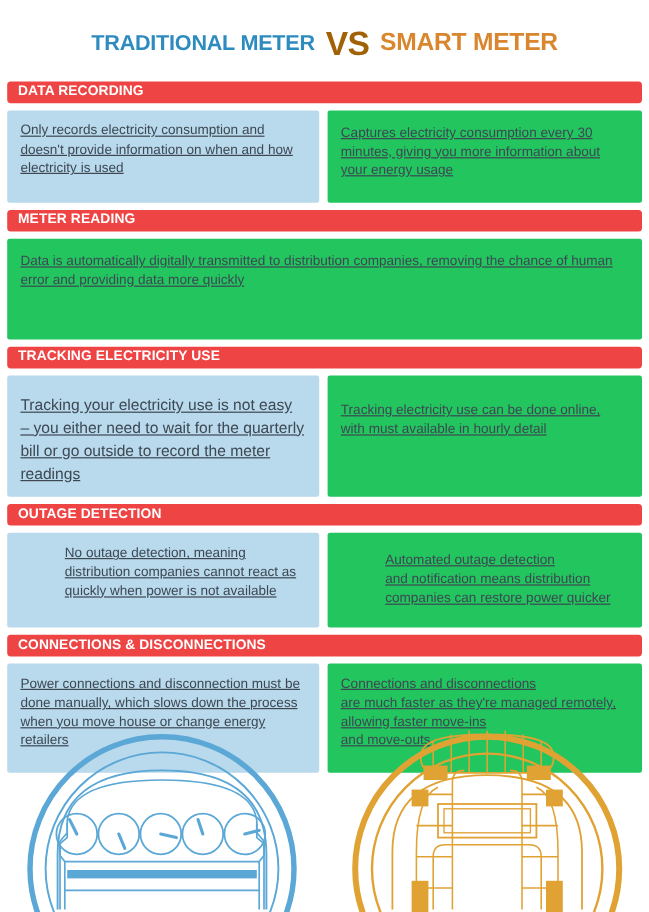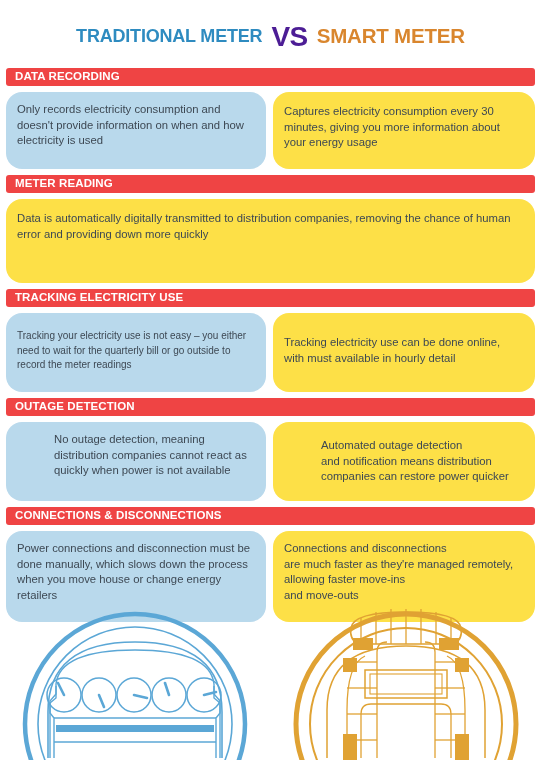--- a/index.html
+++ b/index.html
@@ -32,21 +32,21 @@
     padding-top: 4px;
     box-sizing: border-box;
   }
   .title-left {
     color: #2e8bc0;
     font-size: 18px;
     font-weight: bold;
     letter-spacing: -0.2px;
   }
   .title-vs {
-    color: #4c1d95;
+    color: #a16207;
     font-size: 28px;
     font-weight: bold;
     letter-spacing: -0.5px;
     line-height: 1;
     position: relative;
     top: 1px;
   }
   .title-right {
     color: #d9862e;
     font-size: 20.5px;
@@ -78,50 +78,51 @@
     line-height: 1;
   }
 
   .row {
     display: flex;
     gap: 7px;
     margin-top: 6px;
   }
   .cell {
     box-sizing: border-box;
-    border-radius: 16px;
+    border-radius: 2px;
     padding: 10px 12px 10px 11px;
     color: #3d4853;
     font-size: 11.3px;
     line-height: 1.38;
+    text-decoration: underline;
   }
   .cell.traditional {
     background: #b9d9ec;
     width: 260px;
     flex: 0 0 260px;
   }
   .cell.smart {
-    background: #fde047;
+    background: #22c55e;
     flex: 1 1 auto;
   }
   .cell p {
     margin: 0;
     white-space: pre-line;
   }
 
   
   .section[data-row="0"] .cell { min-height: 77px; }
   .section[data-row="1"] .cell { min-height: 84px; }
   .section[data-row="2"] .cell { min-height: 79px; }
   .section[data-row="3"] .cell { min-height: 79px; padding-left: 48px; }
   .section[data-row="4"] .cell { min-height: 91px; }
 
   
   .section[data-row="2"] .cell.traditional {
-    font-size: 10px;
+    font-size: 13px;
     line-height: 1.45;
     padding-top: 16px;
   }
   .section[data-row="2"] .cell.smart {
     padding-top: 22px;
   }
   .section[data-row="3"] .cell.smart { padding-top: 16px; }
   .section[data-row="0"] .cell.smart { padding-top: 12px; }
   .section[data-row="1"] .cell.smart { padding-top: 12px; }
   .section[data-row="4"] .cell.smart { }
@@ -170,21 +171,21 @@
         </div>
       </div>
     </div>
 
     <div class="section" data-row="1">
       <div class="section-header">
         <span class="section-header-label">METER READING</span>
       </div>
       <div class="row">
         <div class="cell smart">
-          <p>Data is automatically digitally transmitted to distribution companies, removing the chance of human error and providing down more quickly</p>
+          <p>Data is automatically digitally transmitted to distribution companies, removing the chance of human error and providing data more quickly</p>
         </div>
       </div>
     </div>
 
     <div class="section" data-row="2">
       <div class="section-header">
         <span class="section-header-label">TRACKING ELECTRICITY USE</span>
       </div>
       <div class="row">
         <div class="cell traditional">

